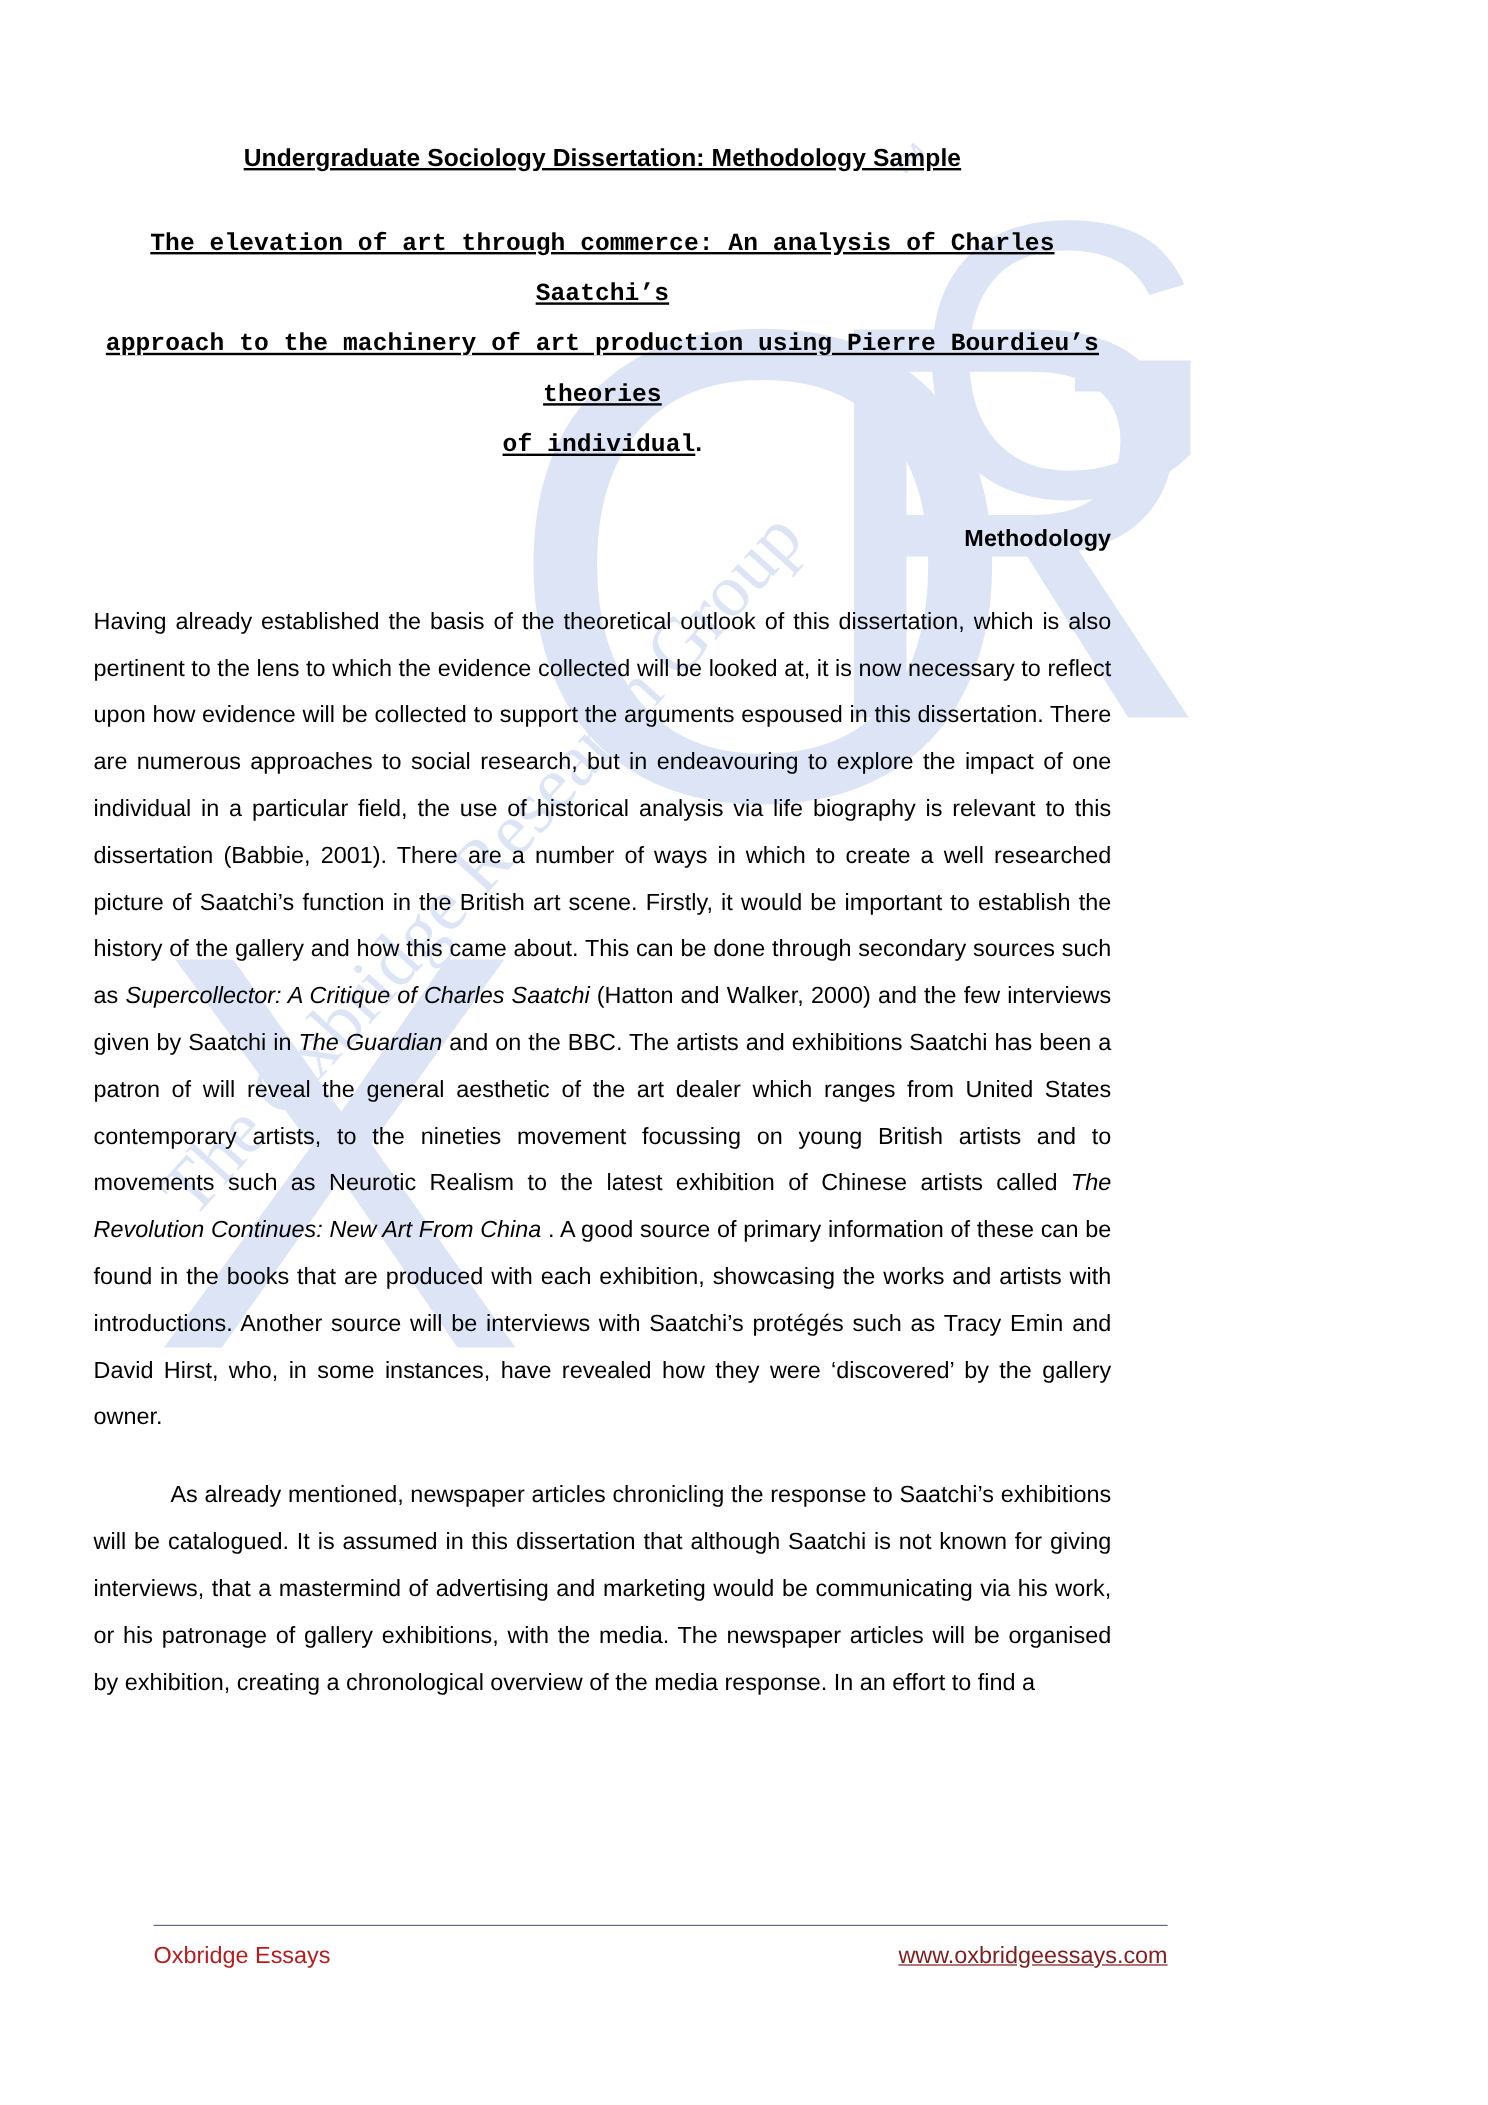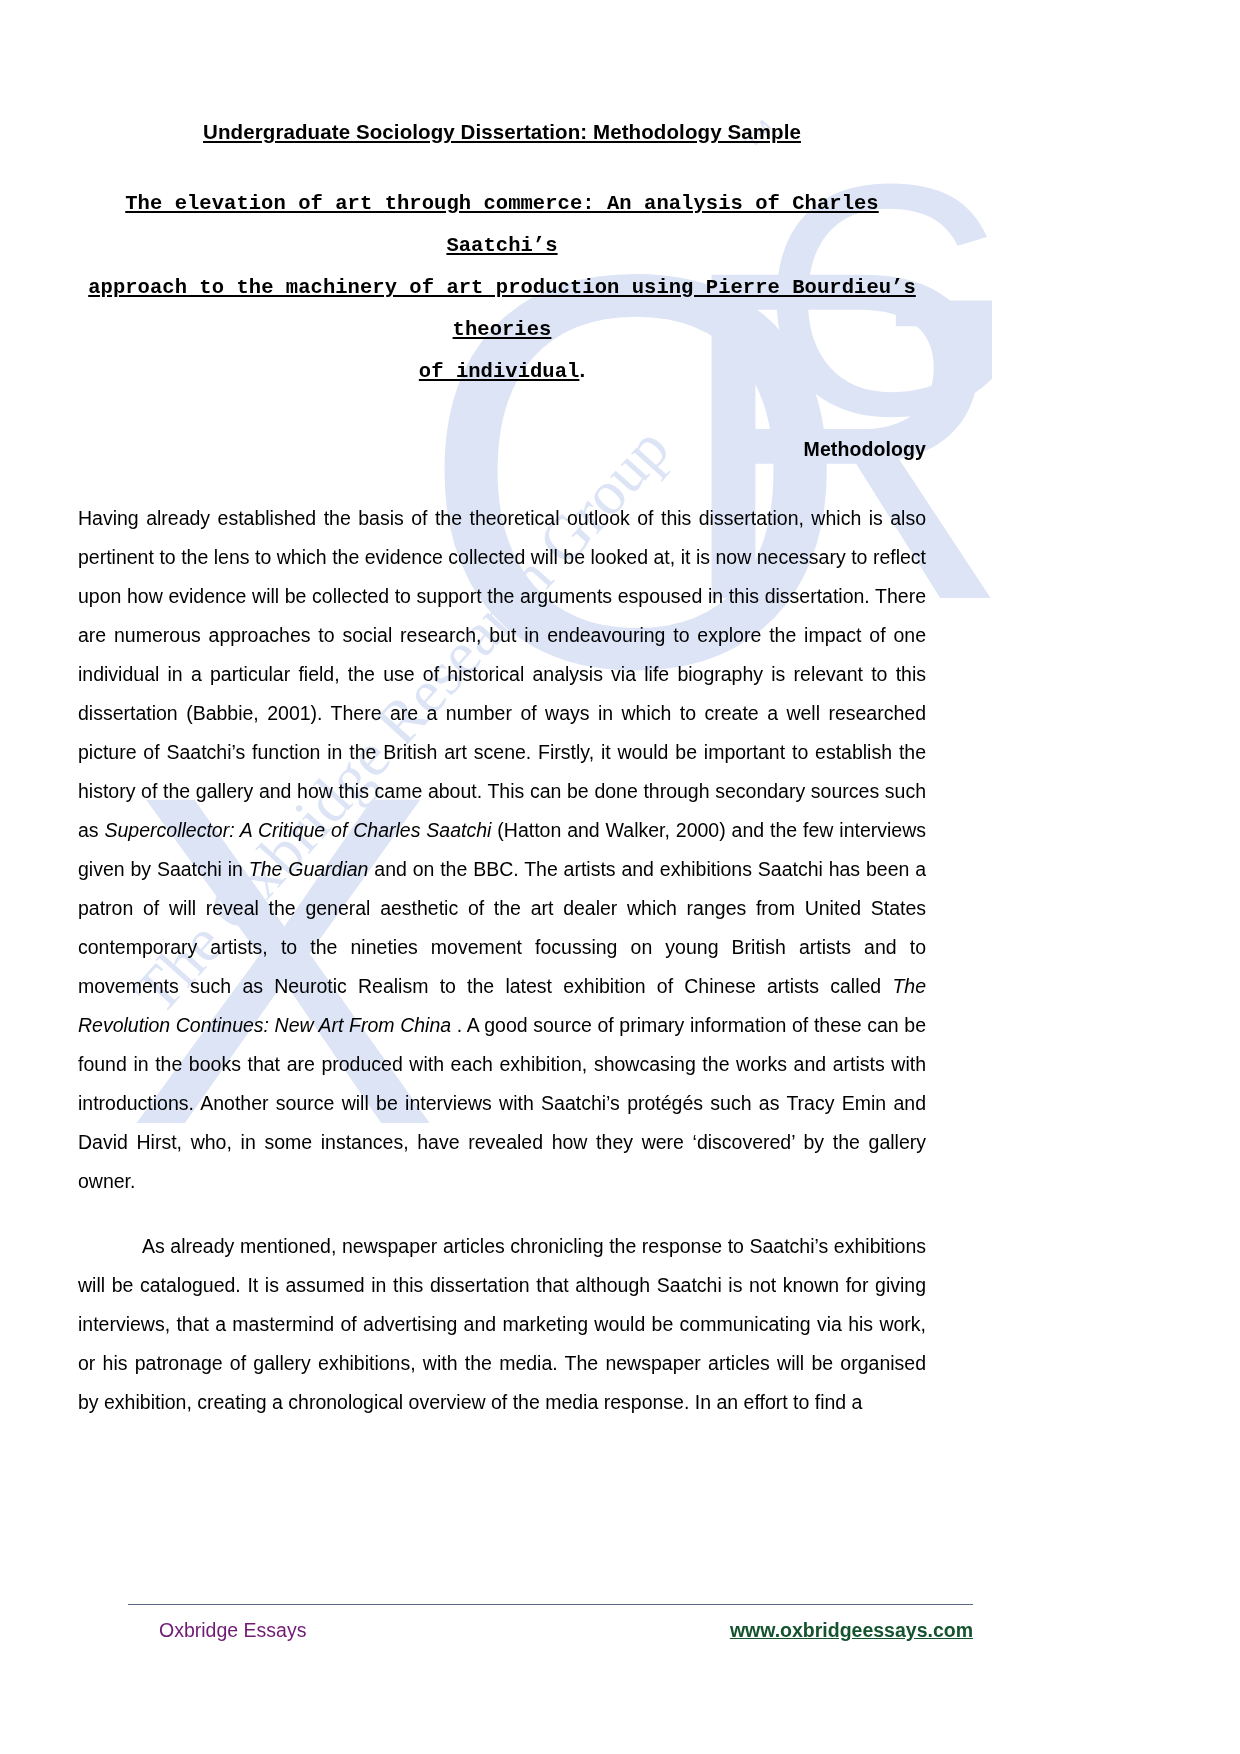--- a/index.html
+++ b/index.html
@@ -158,28 +158,27 @@
     margin: 0 0 14px 0;
     width: 100%;
   }
   .footer-row {
     display: flex;
     justify-content: space-between;
     align-items: baseline;
     font-size: 19.5px;
   }
   .footer-brand {
-    color: #701a75;
-    font-weight: 400;
-    margin-left: 31px;
+    color: #b91c1c;
+    font-weight: 400;
   }
   .footer-link {
-    color: #14532d;
+    color: #7f1d1d;
     text-decoration: underline;
-    font-weight: 700;
+    font-weight: 400;
   }
 </style>
 </head>
 <body>
 
 <div class="page">
 
   <div class="watermark">
     <div class="wm-letters">
       <span class="wm-letter wm-X">X</span>

